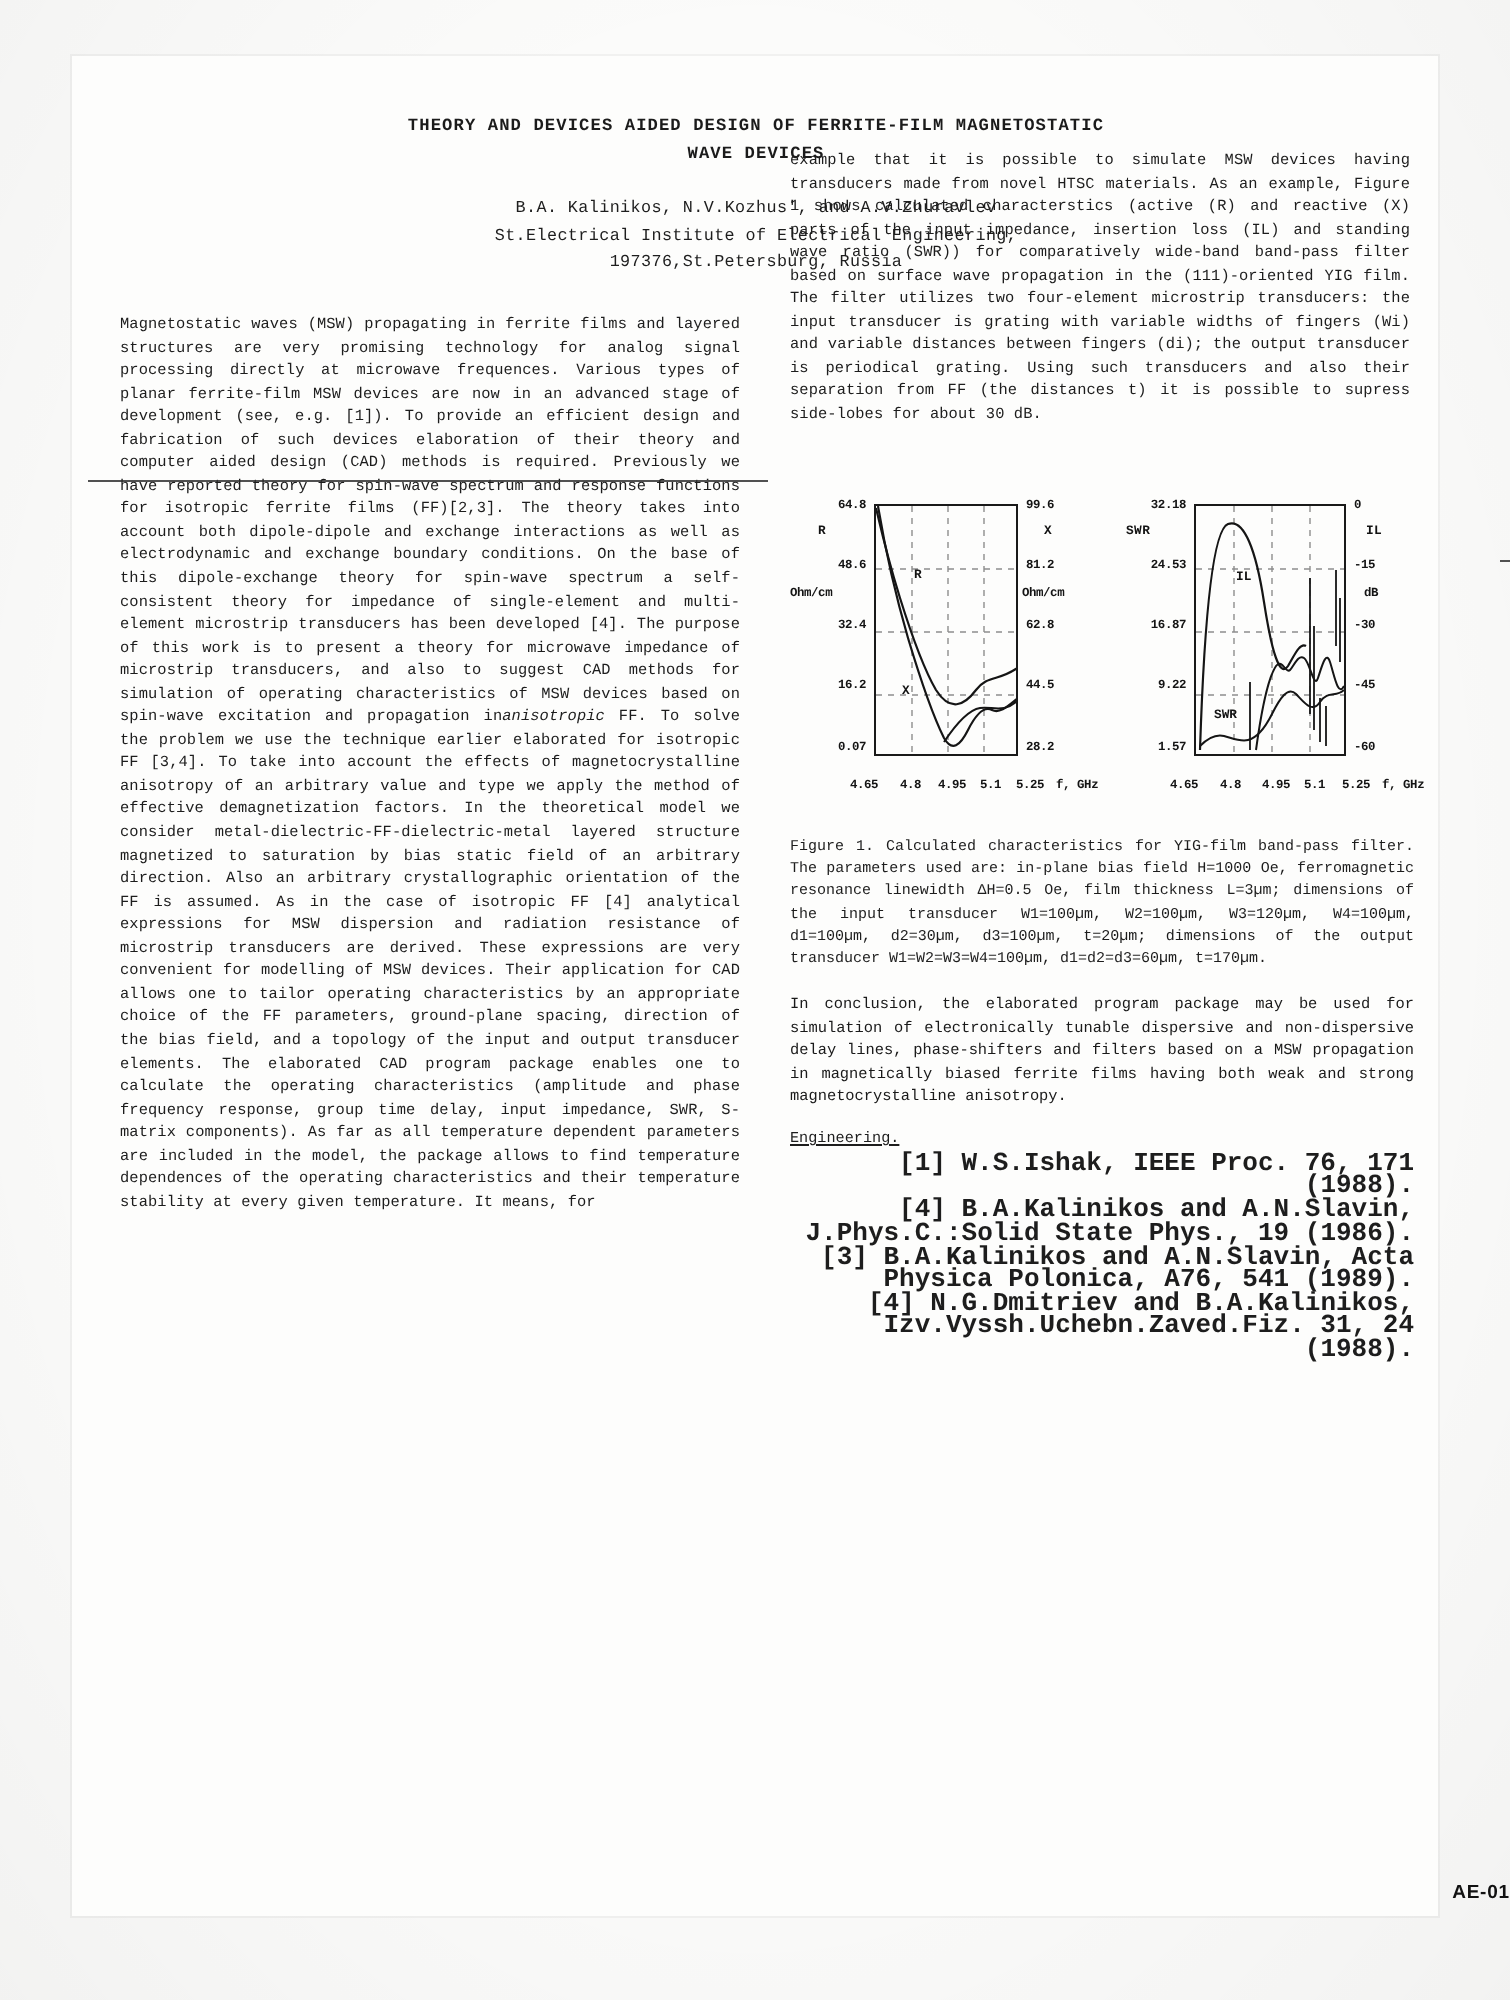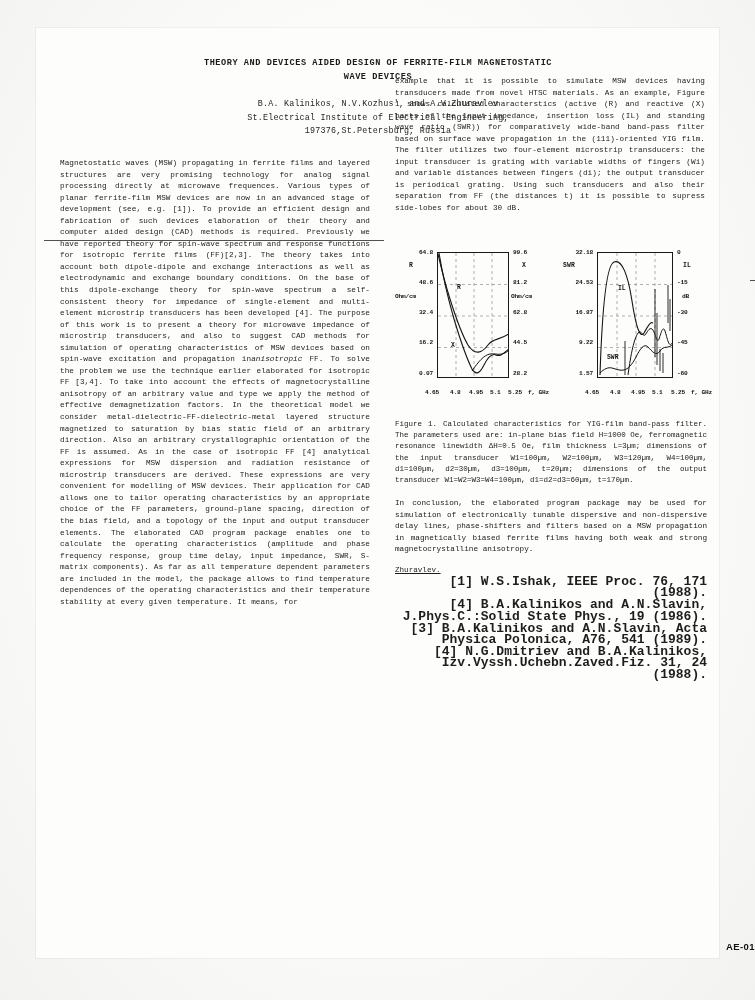--- a/index.html
+++ b/index.html
@@ -349,21 +349,21 @@
           <div class="xtick" style="left:116px; top:148px;">5.25</div>
           <div class="xtick" style="left:136px; top:148px;">f, GHz</div>
         </div>
       </div>
 
       <div class="fig-caption">Figure 1. Calculated characteristics for YIG-film band-pass filter. The parameters used are: in-plane bias field H=1000 Oe, ferromagnetic resonance linewidth ΔH=0.5 Oe, film thickness L=3µm; dimensions of the input transducer W1=100µm, W2=100µm, W3=120µm, W4=100µm, d1=100µm, d2=30µm, d3=100µm, t=20µm; dimensions of the output transducer W1=W2=W3=W4=100µm, d1=d2=d3=60µm, t=170µm.</div>
 
       <p class="para" style="margin-top:12px; font-size:7.7px; line-height:11.55px;">In conclusion, the elaborated program package may be used for simulation of electronically tunable dispersive and non-dispersive delay lines, phase-shifters and filters based on a MSW propagation in magnetically biased ferrite films having both weak and strong magnetocrystalline anisotropy.</p>
 
       <div style="margin-top:10px;">
-        <div class="ref-head">Zhuravlev.</div>
+        <div class="ref-head">Engineering.</div>
         <p class="ref-item">[1] W.S.Ishak, IEEE Proc. 76, 171 (1988).</p>
         <p class="ref-item">[4] B.A.Kalinikos and A.N.Slavin, J.Phys.C.:Solid State Phys., 19 (1986).</p>
         <p class="ref-item">[3] B.A.Kalinikos and A.N.Slavin, Acta Physica Polonica, A76, 541 (1989).</p>
         <p class="ref-item">[4] N.G.Dmitriev and B.A.Kalinikos, Izv.Vyssh.Uchebn.Zaved.Fiz. 31, 24 (1988).</p>
       </div>
     </div>
 
   </div>
 
   <div class="page-code">AE-01</div>

